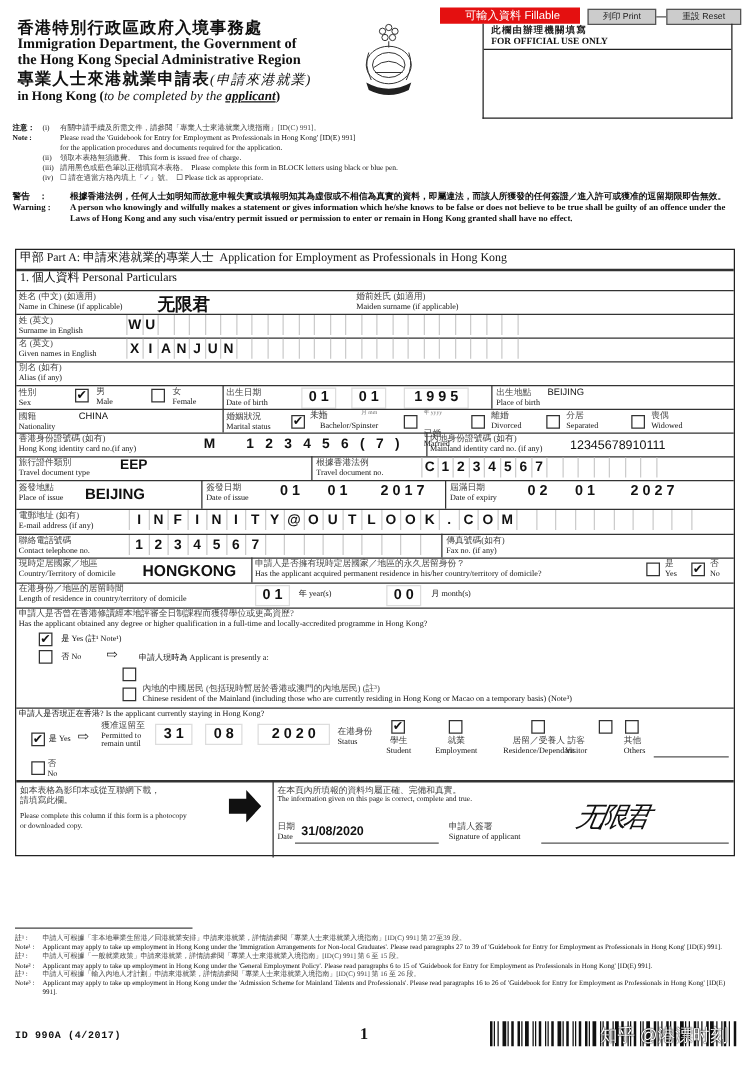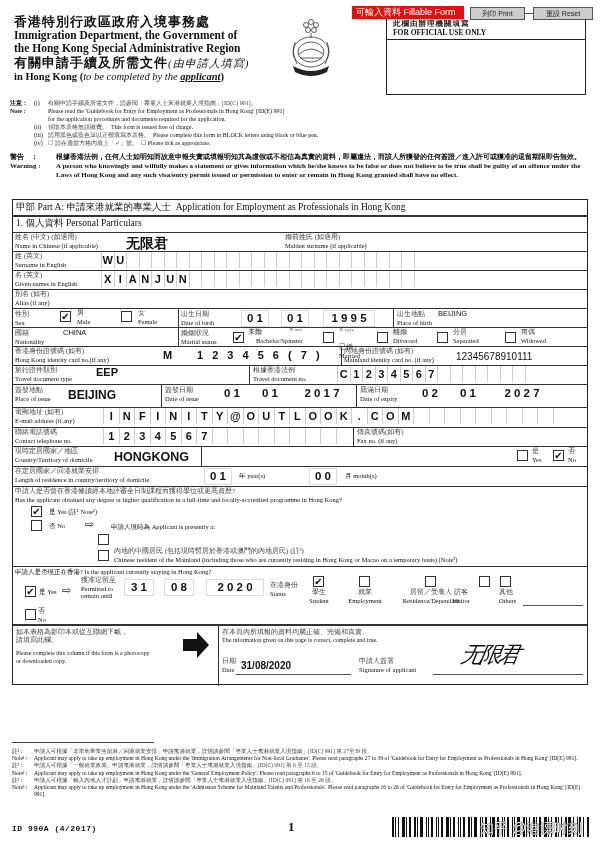--- a/index.html
+++ b/index.html
@@ -10,21 +10,21 @@
 .zh{color:#444}
 
 .hdr-title{left:14px;top:14px;width:260px}
 .hdr-title .l1{font-size:13px;font-weight:bold;letter-spacing:1px;line-height:15px}
 .hdr-title .l2{font-size:11.5px;font-weight:bold;line-height:13px}
 .hdr-title .l4{font-size:11px;font-weight:bold;line-height:13px}
 .hdr-title .l5{font-size:10.5px;font-weight:bold;line-height:12px}
 .hdr-title i{font-weight:normal}
 .hdr-title u{font-style:italic}
 .emblem{left:285px;top:14px;width:52px;height:64px}
-.fillable{left:352px;top:6px;width:112px;height:13px;background:#e41010;color:#fff;font-size:9px;line-height:13px;padding-left:4px;font-family:"Liberation Sans",sans-serif}
+.fillable{left:352px;top:6px;width:112px;height:13px;background:#e41010;color:#fff;font-size:9px;line-height:13px;padding-left:20px;font-family:"Liberation Sans",sans-serif}
 .topbtn{top:7px;height:13px;background:#ccc;border:1px solid #555;font-size:7px;line-height:11px;text-align:center;font-family:"Liberation Sans",sans-serif;color:#222}
 .btn-print{left:470px;width:55px}
 .btn-reset{left:533px;width:60px}
 .btn-join{left:525px;top:13px;width:8px;height:1px;background:#555}
 .official{left:386px;top:19px;width:200px;height:76px;border:1px solid #222;border-top:none}
 .official .h1{font-size:7.5px;font-weight:bold;padding:1px 6px 0;letter-spacing:1px;color:#222}
 .official .h2{font-size:7.5px;font-weight:bold;padding:0 6px 2px;border-bottom:1px solid #222}
 .official .h3{font-size:7px;padding:2px 6px}
 
 .notes{left:10px;top:99px;width:380px;font-size:6px;line-height:8px}
@@ -63,21 +63,21 @@
 .barcode i{display:block;height:100%;background:#111}
 .watermark{left:480px;top:820px;color:#fff;font-size:14px;font-family:"Liberation Sans",sans-serif;text-shadow:0 0 1px #000,0 0 1px #000}
 </style>
 </head>
 <body>
 
 <div class="abs hdr-title">
   <div class="l1">香港特別行政區政府入境事務處</div>
   <div class="l2">Immigration Department, the Government of</div>
   <div class="l2">the Hong Kong Special Administrative Region</div>
-  <div class="l1"><span>有關申請手續及所需文件</span><i style="font-size:11px">(由申請人填寫)</i></div>
+  <div class="l1"><span>專業人士來港就業申請表</span><i style="font-size:11px">(申請來港就業)</i></div>
   <div class="l5"><span>in Hong Kong (</span><i>to be completed by the </i><u>applicant</u><span>)</span></div>
 </div>
 
 <div class="abs emblem">
   <svg width="52" height="64" viewBox="0 0 52 64">
     <g fill="none" stroke="#333" stroke-width="0.8">
       <circle cx="26" cy="8" r="2.5"></circle>
         <circle cx="21" cy="11" r="2.5"></circle>
         <circle cx="31" cy="11" r="2.5"></circle>
         <circle cx="23" cy="16" r="2.5"></circle>
@@ -446,34 +446,38 @@
       <div>Fax no. (if any)</div>
     </div>
   <div class="line h" style="left:0;right:0;top:246px"></div>
 
   <div class="cell" style="left:2px;top:248px">
       <div class="zh">現時定居國家／地區</div>
       <div>Country/Territory of domicile</div>
     </div>
   <div class="val" style="left:101px;top:250px;font-size:12.5px">HONGKONG</div>
   <div class="line v" style="left:188px;top:246px;height:20px"></div>
+  <div class="cell" style="left:191px;top:248px">
+      <div class="zh">申請人是否擁有現時定居國家／地區的永久居留身份？</div>
+      <div>Has the applicant acquired permanent residence in his/her country/territory of domicile?</div>
+    </div>
   <div class="box" style="left:504px;top:250px"></div>
   <div class="cell" style="left:519px;top:248px">
       <div class="zh">是</div>
       <div>Yes</div>
     </div>
   <div class="box" style="left:540px;top:250px">✔</div>
   <div class="cell" style="left:555px;top:248px">
       <div class="zh">否</div>
       <div>No</div>
     </div>
   <div class="line h" style="left:0;right:0;top:266px"></div>
 
   <div class="cell" style="left:2px;top:268px">
-      <div class="zh">在定居國家／回港就業安排</div>
+      <div class="zh">在港身份／地區的居留時間</div>
       <div>Length of residence in country/territory of domicile</div>
     </div>
   <div class="dbox" style="left:191px;top:268px">
       <span style="width:26px">0 1</span>
     </div>
   <div class="cell" style="left:226px;top:272px">年  year(s)</div>
   <div class="dbox" style="left:296px;top:268px">
       <span style="width:26px">0 0</span>
     </div>
   <div class="cell" style="left:332px;top:272px">月  month(s)</div>

